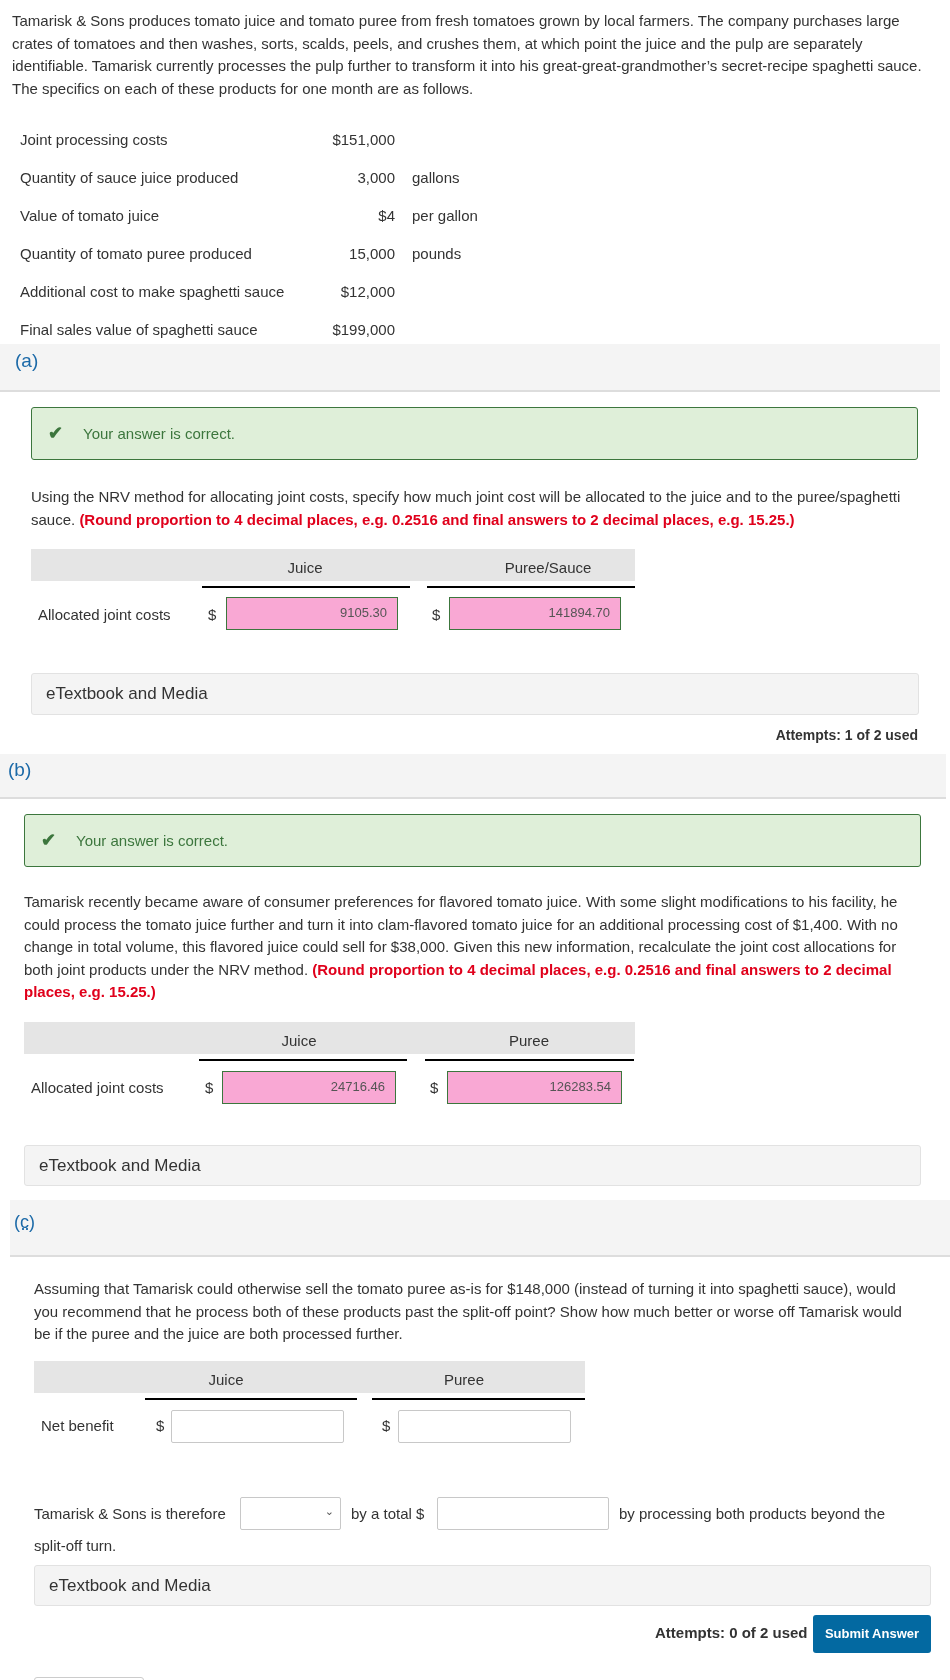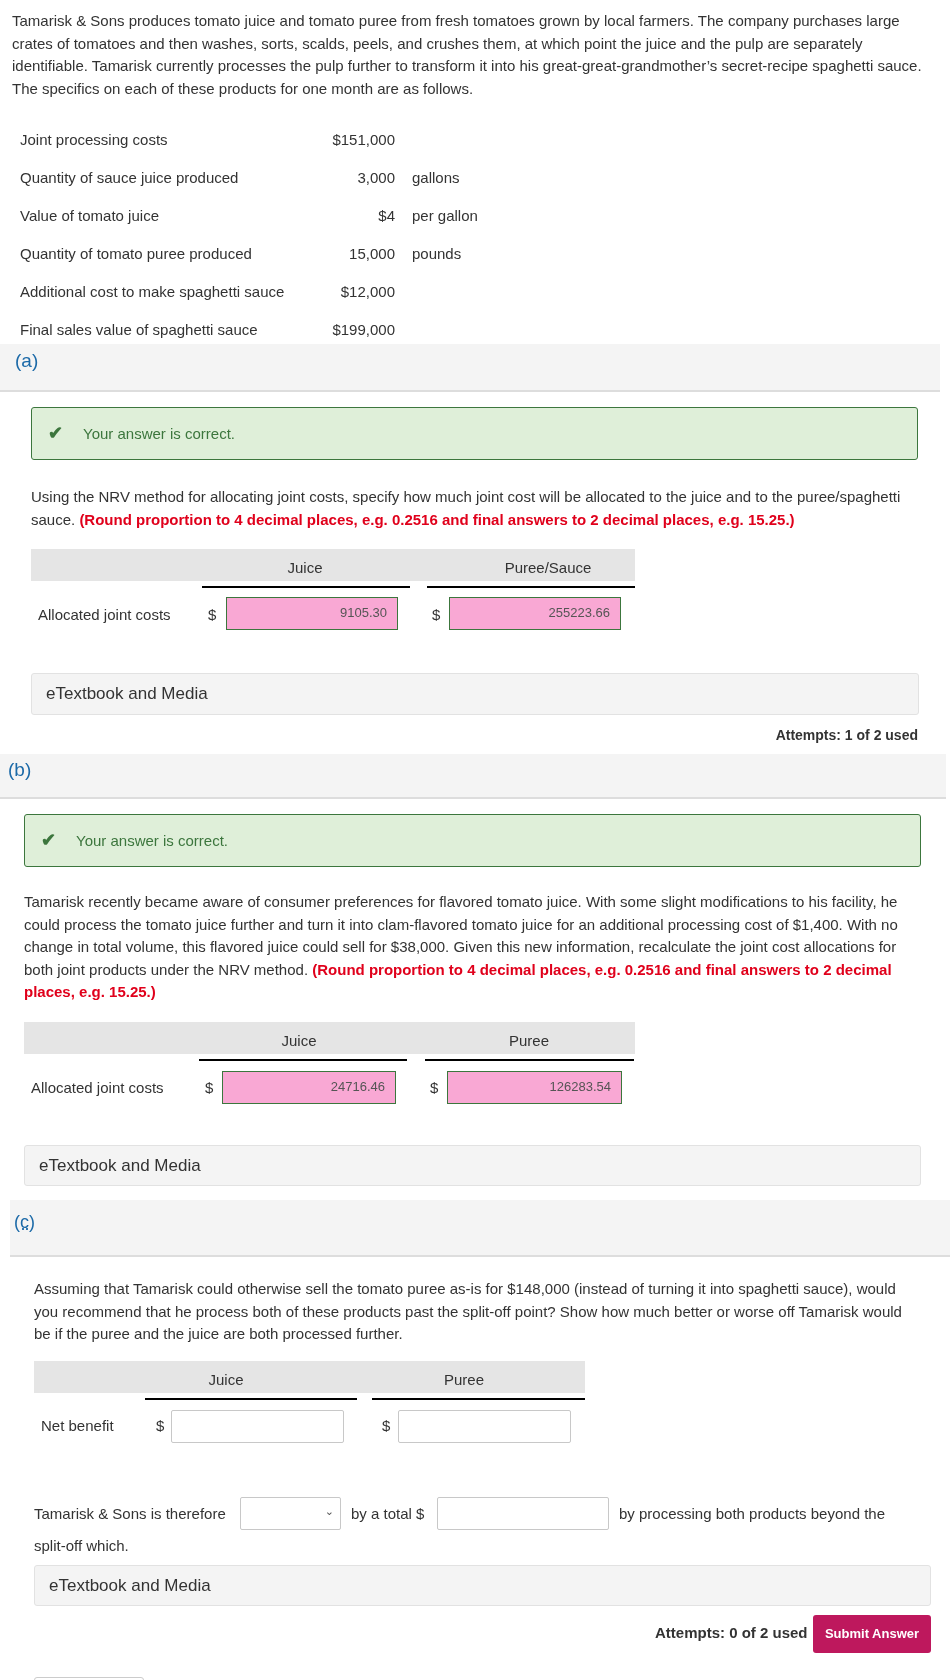--- a/index.html
+++ b/index.html
@@ -23,21 +23,21 @@
   .uline { position: absolute; height: 2px; background: #000; }
   .rowlabel { position: absolute; font-size: 15px; color: #333; white-space: nowrap; }
   .dollar { position: absolute; font-size: 15px; color: #333; }
   .ans { position: absolute; height: 33px; border: 1.5px solid #3c763d; background: #f9a8d4; font-size: 13px; color: #555; text-align: right; padding-right: 10px; line-height: 30px; font-family: "Liberation Sans", sans-serif; }
   .inp { position: absolute; height: 33px; border: 1px solid #c8c8c8; background: #fff; border-radius: 2px; }
   .etext { position: absolute; background: #f4f4f4; border: 1px solid #e2e2e2; border-radius: 3px; font-size: 17px; color: #333; padding-left: 14px; }
   .attempts { position: absolute; font-size: 14px; font-weight: bold; color: #333; white-space: nowrap; }
   .select { position: absolute; height: 33px; border: 1px solid #c8c8c8; border-radius: 2px; background: #fff; }
   .select .chev { position: absolute; right: 6px; top: 7px; font-size: 11px; color: #555; }
   .btn-save { position: absolute; border: 1px solid #cccccc; border-radius: 3px; background: #fff; color: #888; font-size: 13px; text-align: center; }
-  .btn-submit { position: absolute; background: #be185d; border-radius: 3px; color: #fff; font-size: 13px; text-align: center; font-weight: bold; }
+  .btn-submit { position: absolute; background: #0369a1; border-radius: 3px; color: #fff; font-size: 13px; text-align: center; font-weight: bold; }
 </style>
 </head>
 <body>
 
 <div class="abs intro">Tamarisk &amp; Sons produces tomato juice and tomato puree from fresh tomatoes grown by local farmers. The company purchases large crates of tomatoes and then washes, sorts, scalds, peels, and crushes them, at which point the juice and the pulp are separately identifiable. Tamarisk currently processes the pulp further to transform it into his great-great-grandmother’s secret-recipe spaghetti sauce. The specifics on each of these products for one month are as follows.</div>
 
 <div>
   <div class="given-row" style="top:131px;">
     <span class="given-label">Joint processing costs</span>
     <span class="given-val">$151,000</span>
@@ -88,21 +88,21 @@
   <span class="th" style="left:174px; width:200px;">Juice</span>
   <span class="th" style="left:412px; width:210px;">Puree/Sauce</span>
 </div>
 <div class="uline" style="left:202px; top:586px; width:208px;"></div>
 <div class="uline" style="left:427px; top:586px; width:208px;"></div>
 
 <span class="rowlabel" style="left:38px; top:606px;">Allocated joint costs</span>
 <span class="dollar" style="left:208px; top:606px;">$</span>
 <div class="ans" style="left:226px; top:597px; width:172px;">9105.30</div>
 <span class="dollar" style="left:432px; top:606px;">$</span>
-<div class="ans" style="left:449px; top:597px; width:172px;">255223.66</div>
+<div class="ans" style="left:449px; top:597px; width:172px;">141894.70</div>
 
 <div class="etext" style="left:31px; top:673px; width:888px; height:42px; line-height:40px;">eTextbook and Media</div>
 
 <span class="attempts" style="right:32px; top:727px;">Attempts: 1 of 2 used</span>
 
 <div class="band" style="left:0; top:754px; width:946px; height:45px;">
   <span class="band-label" style="top:5px; left:8px;">(b)</span>
 </div>
 
 <div class="correct-box" style="left:24px; top:814px; width:897px; height:53px;">
@@ -151,19 +151,19 @@
 <div class="inp" style="left:398px; top:1410px; width:173px;"></div>
 
 <span class="rowlabel" style="left:34px; top:1505px;">Tamarisk &amp; Sons is therefore</span>
 <div class="select" style="left:240px; top:1497px; width:101px;">
   <span></span>
   <span class="chev">⌄</span>
 </div>
 <span class="rowlabel" style="left:351px; top:1505px;">by a total $</span>
 <div class="inp" style="left:437px; top:1497px; width:172px;"></div>
 <span class="rowlabel" style="left:619px; top:1505px;">by processing both products beyond the</span>
-<span class="rowlabel" style="left:34px; top:1537px;">split-off which.</span>
+<span class="rowlabel" style="left:34px; top:1537px;">split-off turn.</span>
 
 <div class="etext" style="left:34px; top:1565px; width:897px; height:41px; line-height:39px;">eTextbook and Media</div>
 
 <div class="btn-save" style="left:34px; top:1677px; width:110px; height:34px; line-height:36px;">Save for Later</div>
 <span class="attempts" style="left:655px; top:1624px; font-size:15px;">Attempts: 0 of 2 used</span>
 <div class="btn-submit" style="left:813px; top:1615px; width:118px; height:38px; line-height:38px;">Submit Answer</div>
 
 </body></html>

